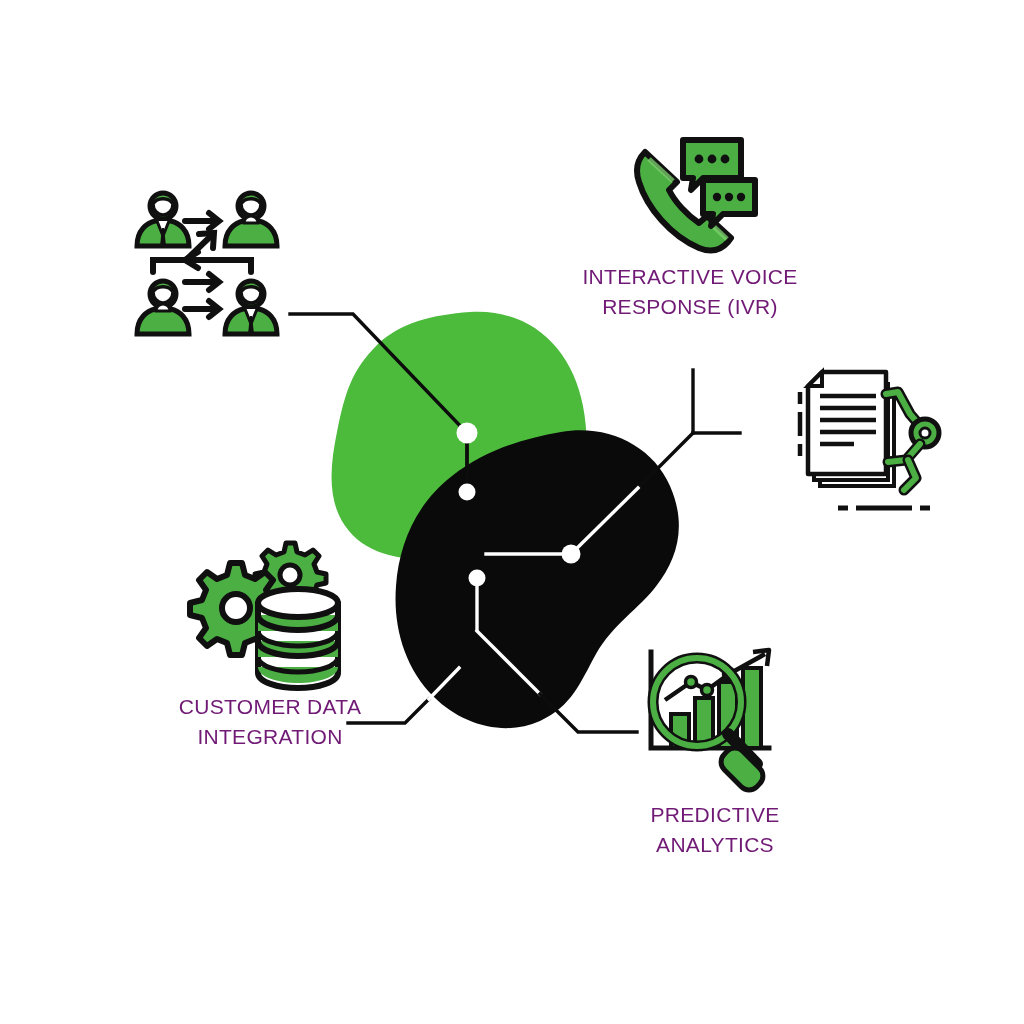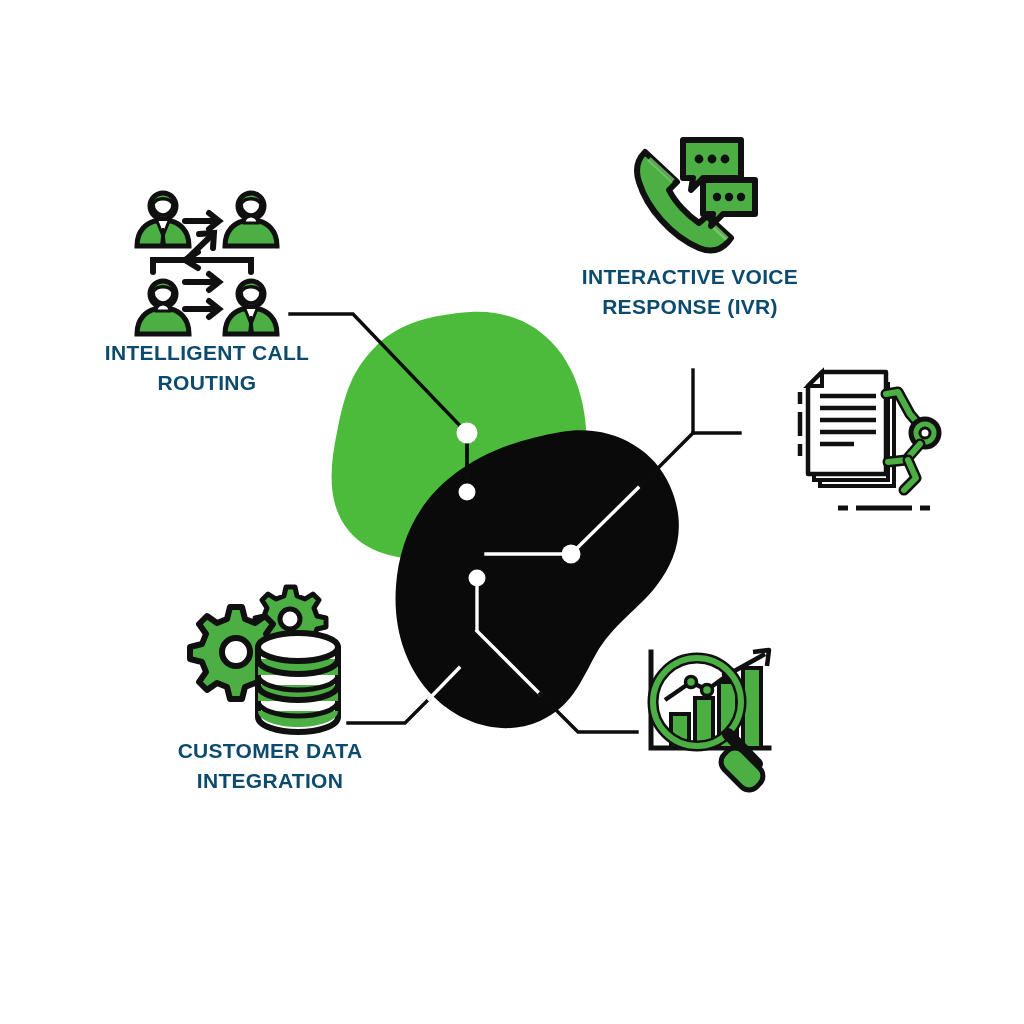--- a/index.html
+++ b/index.html
@@ -22,25 +22,25 @@
   }
   .stage {
     position: absolute;
     inset: 0;
   }
   .node {
     position: absolute;
     text-align: center;
   }
   .node .label {
-    font-weight: bold;
+    font-weight: normal;
     font-size: 21px;
     line-height: 1.42;
     letter-spacing: 0.3px;
-    color: #0c4a6e;
+    color: #701a75;
     white-space: pre-line;
     text-transform: uppercase;
     text-align: center;
   }
   .icon-wrap {
     display: flex;
     align-items: flex-end;
     justify-content: center;
   }
   svg { display: block; overflow: visible; }
@@ -154,22 +154,20 @@
 
         <g>
           <path d="M 102 146 C 102 130, 112 123, 120 121 L 136 121 C 144 123, 154 130, 154 146 Z" fill="#4CAF43" stroke="#101010" stroke-width="5"></path>
           <circle cx="128" cy="106" r="13" fill="#4CAF43" stroke="#101010" stroke-width="5"></circle>
           <path d="M 118 104 a 11 9 0 0 1 20 0 a 10 11 0 0 1 -20 0 Z" fill="#ffffff" stroke="#101010" stroke-width="3.5"></path>
           <path d="M 122 121 L 128 136 L 134 121" fill="#ffffff" stroke="#101010" stroke-width="3"></path>
           <path d="M 127 128 L 129 128 L 131 146 L 125 146 Z" fill="#101010"></path>
         </g>
       </svg>
     </div>
-    <div class="label">INTELLIGENT CALL
-ROUTING</div>
   </div>
 
   <div class="node" style="left:545px; top:130px; width:290px;">
     <div class="icon-wrap" style="height:132px;">
       <svg width="142" height="130" viewBox="0 0 142 130">
 
         <path d="M 26 20 C 18 28, 16 38, 20 50 C 28 76, 52 104, 80 116
                  C 92 121, 102 118, 109 110 L 112 106 L 88 84 L 80 91
                  C 68 83, 56 70, 50 58 L 58 50 Z" fill="#4CAF43" stroke="#101010" stroke-width="6" stroke-linejoin="round"></path>
         <path d="M 30 27 L 54 49" stroke="#7ED16F" stroke-width="5" fill="none" opacity="0.75"></path>
@@ -247,23 +245,25 @@
         <circle cx="62" cy="40" r="5.5" fill="#4CAF43" stroke="#101010" stroke-width="3.5"></circle>
         <circle cx="78" cy="48" r="5.5" fill="#4CAF43" stroke="#101010" stroke-width="3.5"></circle>
         <circle cx="100" cy="32" r="5.5" fill="#4CAF43" stroke="#101010" stroke-width="3.5"></circle>
 
         <circle cx="68" cy="60" r="44" fill="none" stroke="#101010" stroke-width="11"></circle>
         <circle cx="68" cy="60" r="44" fill="none" stroke="#4CAF43" stroke-width="6"></circle>
         <path d="M 99 92 L 128 122" stroke="#101010" stroke-width="12" stroke-linecap="round"></path>
         <rect x="100" y="104" width="26" height="46" rx="11" transform="rotate(-45 113 127)" fill="#4CAF43" stroke="#101010" stroke-width="5"></rect>
       </svg>
     </div>
-  </div>
-
-  <div class="node" style="left:120px; top:576px; width:300px;">
+    <div class="label">PREDICTIVE
+ANALYTICS</div>
+  </div>
+
+  <div class="node" style="left:120px; top:532px; width:300px;">
     <div class="icon-wrap" style="height:160px;">
       <svg width="160" height="155" viewBox="0 0 160 155">
 
         <g>
           <path d="M 96 6 l 9 0 l 2 9 l 8 3 l 8 -5 l 6 6 l -5 8 l 3 8 l 9 2 l 0 9 l -9 2 l -3 8 l 5 8 l -6 6 l -8 -5 l -8 3 l -2 9 l -9 0 l -2 -9 l -8 -3 l -8 5 l -6 -6 l 5 -8 l -3 -8 l -9 -2 l 0 -9 l 9 -2 l 3 -8 l -5 -8 l 6 -6 l 8 5 l 8 -3 Z" fill="#4CAF43" stroke="#101010" stroke-width="5" stroke-linejoin="round"></path>
           <circle cx="100" cy="38" r="10" fill="#ffffff" stroke="#101010" stroke-width="5"></circle>
         </g>
 
         <g>
           <path d="M 40 26 l 12 0 l 3 12 l 10 4 l 10 -7 l 8 8 l -7 10 l 4 10 l 12 3 l 0 12 l -12 3 l -4 10 l 7 10 l -8 8 l -10 -7 l -10 4 l -3 12 l -12 0 l -3 -12 l -10 -4 l -10 7 l -8 -8 l 7 -10 l -4 -10 l -12 -3 l 0 -12 l 12 -3 l 4 -10 l -7 -10 l 8 -8 l 10 7 l 10 -4 Z" fill="#4CAF43" stroke="#101010" stroke-width="6" stroke-linejoin="round"></path>

